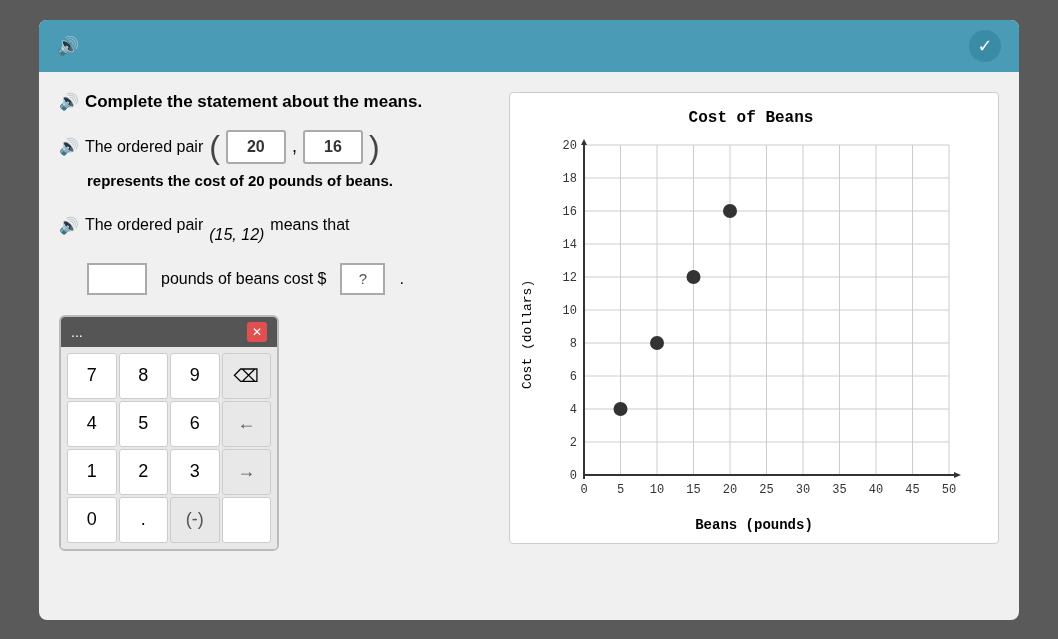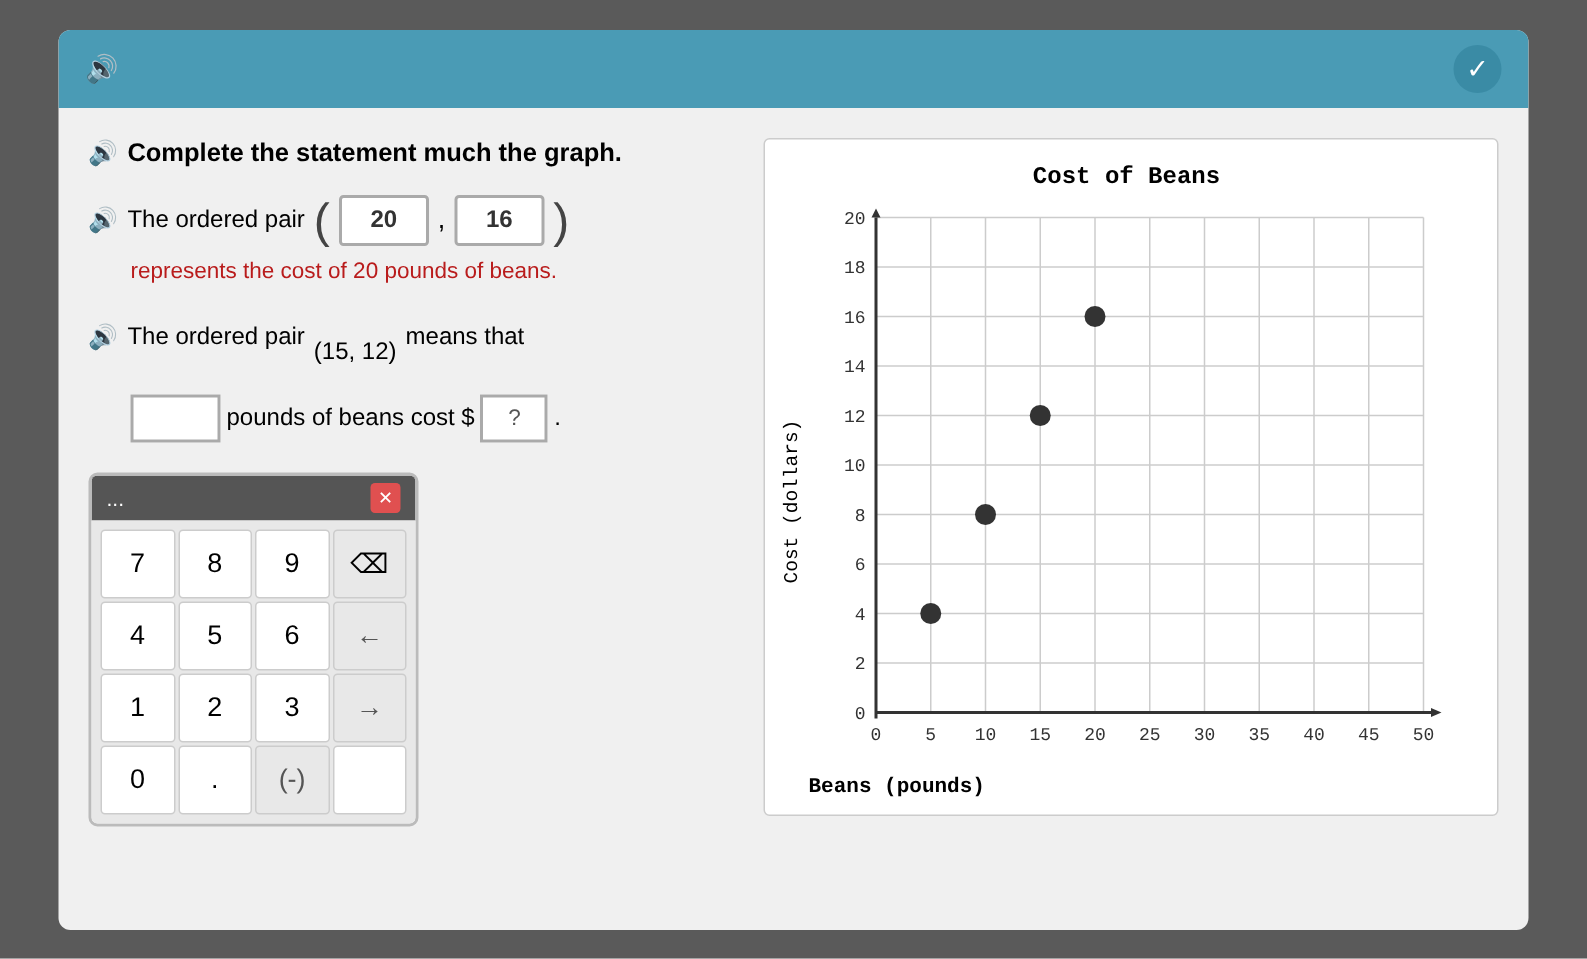--- a/index.html
+++ b/index.html
@@ -91,23 +91,24 @@
       border-radius: 3px;
       padding: 2px;
     }
     .input-box.filled {
       background: white;
       color: #333;
       font-weight: bold;
     }
     .represents-text {
       font-size: 15px;
-      color: #b91c1c;
+      color: #000000;
       margin-bottom: 18px;
       padding-left: 28px;
+      font-weight: bold;
     }
     .second-question {
       display: flex;
       align-items: center;
       gap: 6px;
       font-size: 16px;
       margin-bottom: 10px;
     }
     .blank-box {
       width: 60px;
@@ -229,43 +230,43 @@
     </div>
     <button class="chevron-btn">✓</button>
   </div>
 
   <div class="content-area">
 
     <div class="left-panel">
 
       <div class="section-title">
         <span class="speaker-small">🔊</span>
-        <span>Complete the statement much the graph.</span>
+        <span>Complete the statement about the means.</span>
       </div>
 
       <div class="ordered-pair-row">
         <span class="speaker-small">🔊</span>
         <span>The ordered pair</span>
         <span class="paren">(</span>
         <input class="input-box filled" value="20" readonly="" style="">
         <span style="font-size:18px;">,</span>
         <input class="input-box filled" value="16" readonly="" style="">
         <span class="paren">)</span>
       </div>
 
       <div class="represents-text">represents the cost of 20 pounds of beans.</div>
 
       <div class="second-question">
         <span class="speaker-small">🔊</span>
         <span>The ordered pair</span>
-        <span style="margin-top:19px;">(15, 12)</span>
+        <span style="font-style:italic;margin-top:19px;">(15, 12)</span>
         <span>means that</span>
       </div>
 
-      <div style="display:flex;align-items:center;gap:4px;padding-left:28px;font-size:16px;margin-top:19px;">
+      <div style="display:flex;align-items:center;gap:14px;padding-left:28px;font-size:16px;margin-top:19px;">
         <div class="blank-box"></div>
         <span>pounds of beans cost $</span>
         <div class="cost-box">?</div>
         <span>.</span>
       </div>
 
       <div class="calculator">
         <div class="calc-header">
           <span>...</span>
           <button class="calc-close">✕</button>
@@ -360,20 +361,20 @@
 
               <circle cx="81.5" cy="274" r="7" fill="#333"></circle>
 
               <circle cx="118" cy="208" r="7" fill="#333"></circle>
 
               <circle cx="154.5" cy="142" r="7" fill="#333"></circle>
 
               <circle cx="191" cy="76" r="7" fill="#333"></circle>
 
             </svg>
-            <div style="text-align:left;font-size:14px;font-weight:bold;margin-top:2px;">Beans (pounds)</div>
+            <div style="text-align:center;font-size:14px;font-weight:bold;margin-top:2px;">Beans (pounds)</div>
           </div>
         </div>
       </div>
     </div>
 
   </div>
 </div>
 
 </body></html>

